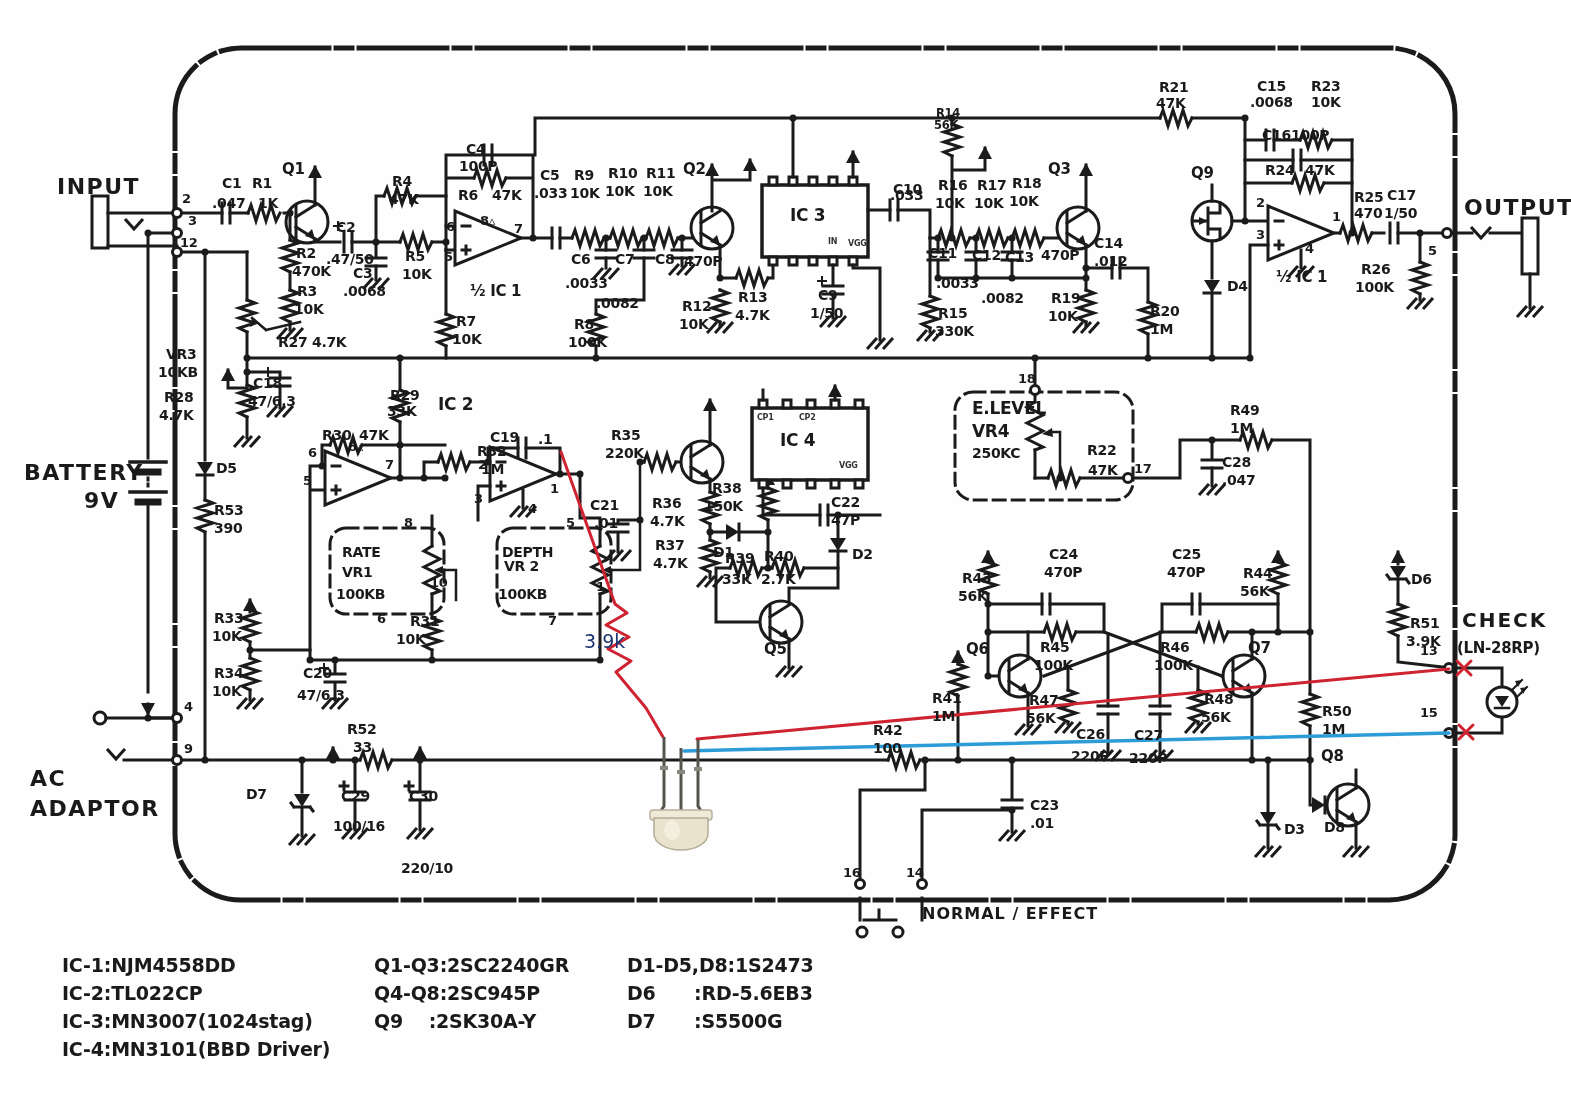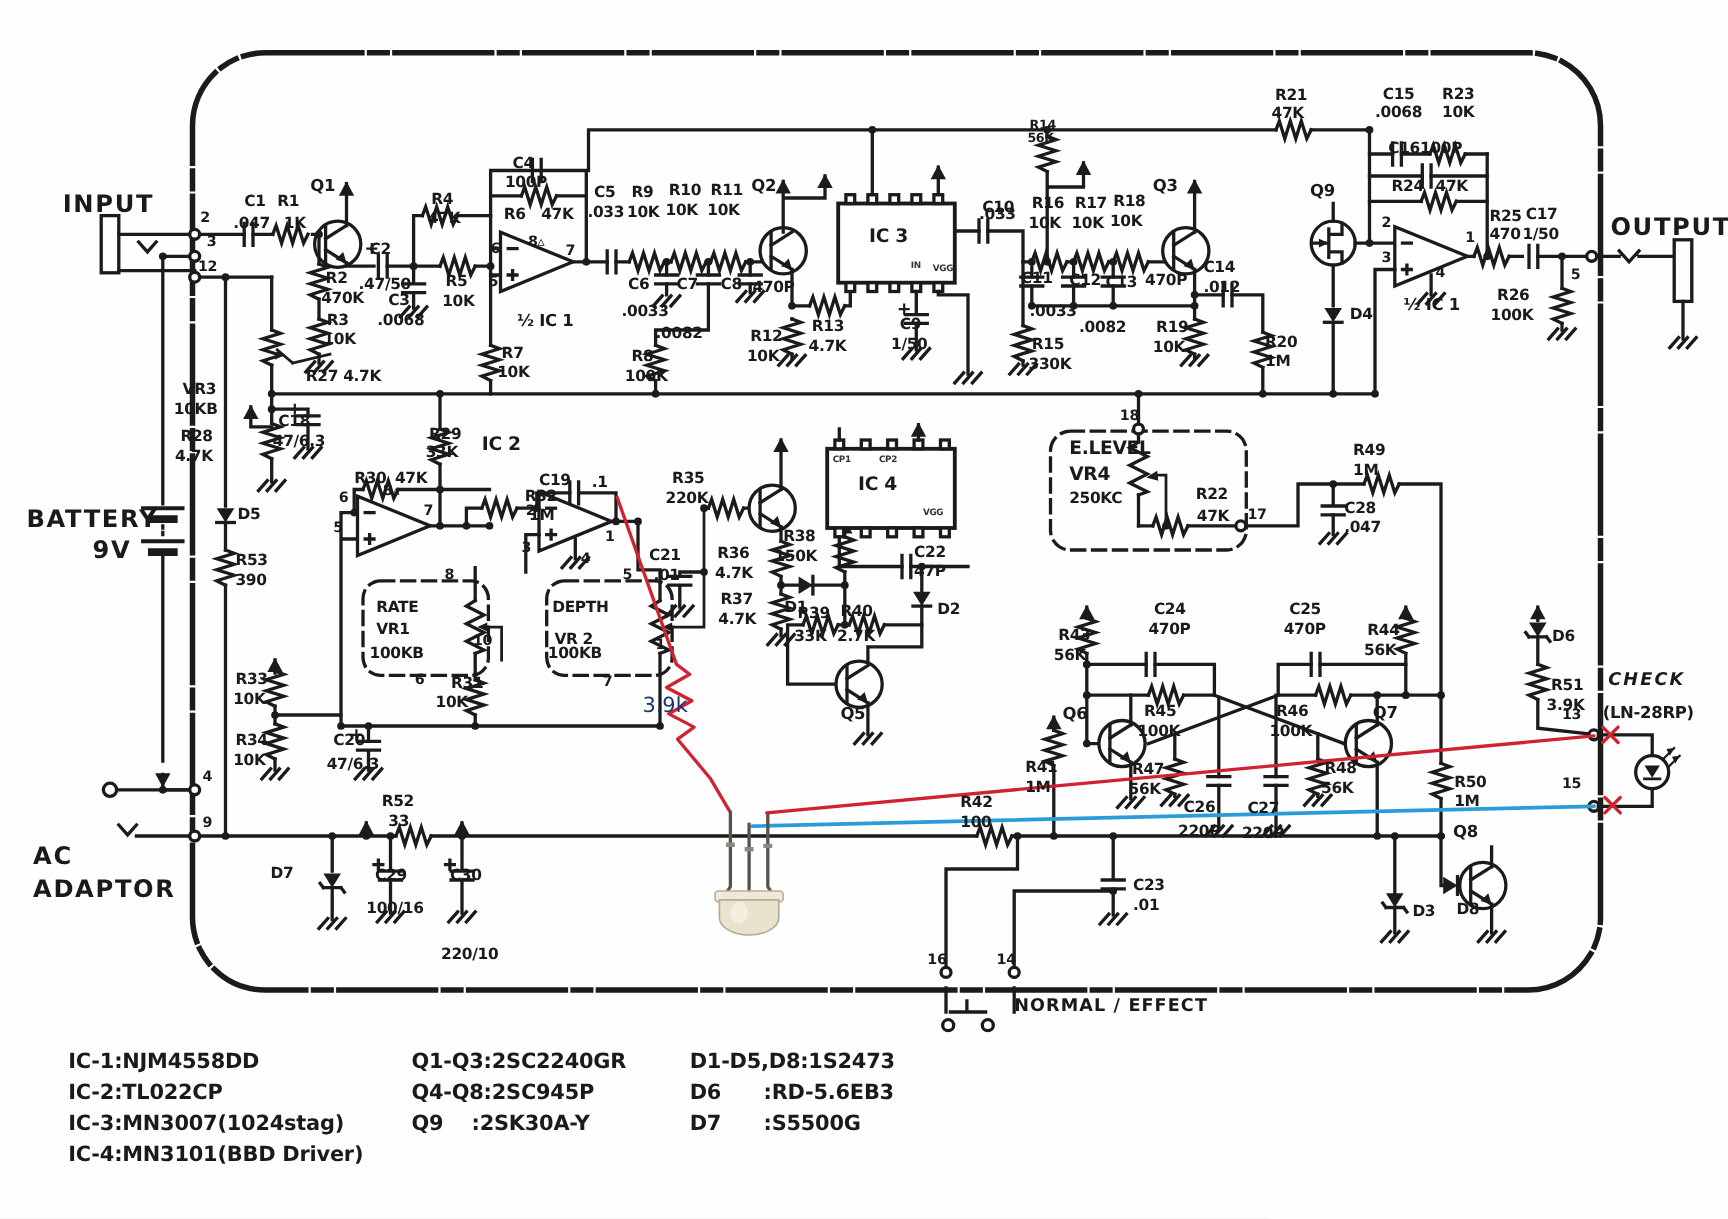--- a/index.html
+++ b/index.html
@@ -3,21 +3,21 @@
 <meta charset="utf-8">
 <style>
   html,body{margin:0;padding:0;background:#e8e8e8;}
   #page{position:relative;width:1571px;height:1108px;background:#fefefe;overflow:hidden;
         font-family:"DejaVu Sans",sans-serif;}
   #wires{position:absolute;left:0;top:0;}
   #labels-layer{position:absolute;left:0;top:0;width:100%;height:100%;pointer-events:none;}
   .lbl{position:absolute;font:700 14px/1 "DejaVu Sans",sans-serif;color:#1a1a1a;
        letter-spacing:-0.3px;white-space:pre;}
   .big{font-size:22px;letter-spacing:1.5px;}
-  .big2{font-size:16px;letter-spacing:2px;font-style:italic;}
+  .big2{font-size:20px;letter-spacing:2px;}
   .mid{font-size:15px;}
   .mid2{font-size:16px;letter-spacing:1px;}
   .ic{font-size:17px;}
   .q{font-size:15px;}
   .pin{font-size:13px;}
   .tiny{font-size:8px;font-weight:700;color:#333;}
   .s12{font-size:11.5px;}
   .annot{font:400 19px "DejaVu Sans",sans-serif;color:#1d3472;letter-spacing:0;}
   .legend{font-size:19px;letter-spacing:-0.2px;}
 </style>
@@ -528,21 +528,21 @@
       <span class="lbl ic" style="left: 780px; top: 432px;">IC 4</span>
       <span class="lbl tiny" style="left: 828px; top: 238px;">IN</span>
       <span class="lbl tiny" style="left: 848px; top: 240px;">VGG</span>
       <span class="lbl tiny" style="left: 757px; top: 414px;">CP1</span>
       <span class="lbl tiny" style="left: 799px; top: 414px;">CP2</span>
       <span class="lbl tiny" style="left: 839px; top: 462px;">VGG</span>
       <span class="lbl" style="left: 342px; top: 545px;">RATE</span>
       <span class="lbl" style="left: 342px; top: 565px;">VR1</span>
       <span class="lbl" style="left: 336px; top: 587px;">100KB</span>
       <span class="lbl" style="left: 502px; top: 545px;">DEPTH</span>
-      <span class="lbl" style="left: 504px; top: 574px;">VR 2</span>
+      <span class="lbl" style="left: 504px; top: 559px;">VR 2</span>
       <span class="lbl" style="left: 498px; top: 587px;">100KB</span>
       <span class="lbl ic" style="left: 972px; top: 400px;">E.LEVEL</span>
       <span class="lbl ic" style="left: 972px; top: 423px;">VR4</span>
       <span class="lbl" style="left: 972px; top: 446px;">250KC</span>
       <span class="lbl" style="left: 166px; top: 347px;">VR3</span>
       <span class="lbl" style="left: 158px; top: 365px;">10KB</span>
       <span class="lbl" style="left: 222px; top: 176px;">C1</span>
       <span class="lbl" style="left: 212px; top: 196px;">.047</span>
       <span class="lbl" style="left: 252px; top: 176px;">R1</span>
       <span class="lbl" style="left: 258px; top: 196px;">1K</span>

